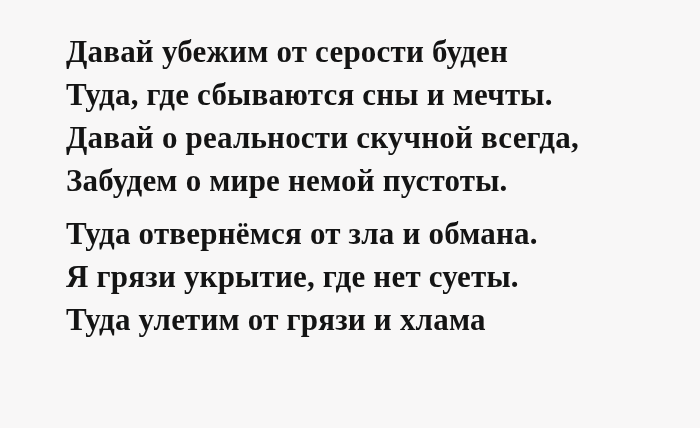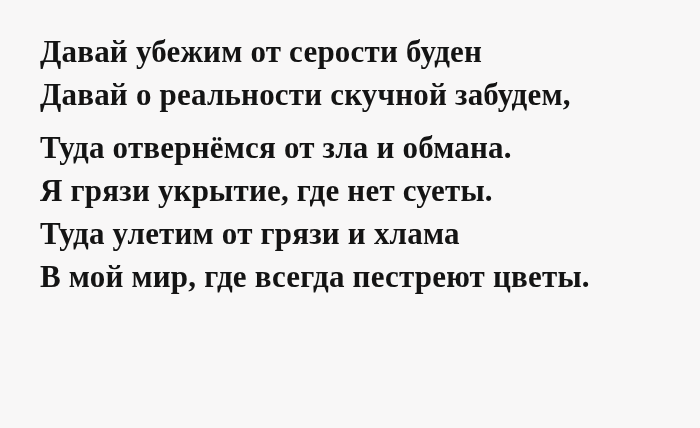--- a/index.html
+++ b/index.html
@@ -7,21 +7,21 @@
     padding: 0;
   }
   body {
     width: 700px;
     height: 428px;
     background: #f8f7f7;
     overflow: hidden;
     font-family: "Liberation Serif", "DejaVu Serif", serif;
   }
   .poem {
-    padding: 30px 20px 0 40px;
+    padding: 30px 20px 0 66px;
     color: #141414;
   }
   .stanza {
     margin: 0 0 10px 0;
   }
   .poem-line {
     margin: 0;
     font-size: 31px;
     font-weight: 700;
     line-height: 43px;
@@ -29,21 +29,22 @@
     white-space: nowrap;
     -webkit-font-smoothing: antialiased;
   }
 </style>
 </head>
 <body>
 
 <div class="poem">
   <div class="stanza">
     <p class="poem-line">Давай убежим от серости буден</p>
-    <p class="poem-line">Давай о реальности скучной забудем,</p>
+    <p class="poem-line">Туда, где сбываются сны и мечты.</p>
+    <p class="poem-line">Давай о реальности скучной всегда,</p>
+    <p class="poem-line">Забудем о мире немой пустоты.</p>
   </div>
   <div class="stanza">
     <p class="poem-line">Туда отвернёмся от зла и обмана.</p>
     <p class="poem-line">Я грязи укрытие, где нет суеты.</p>
     <p class="poem-line">Туда улетим от грязи и хлама</p>
-    <p class="poem-line">В мой мир, где всегда пестреют цветы.</p>
   </div>
 </div>
 
 </body></html>

